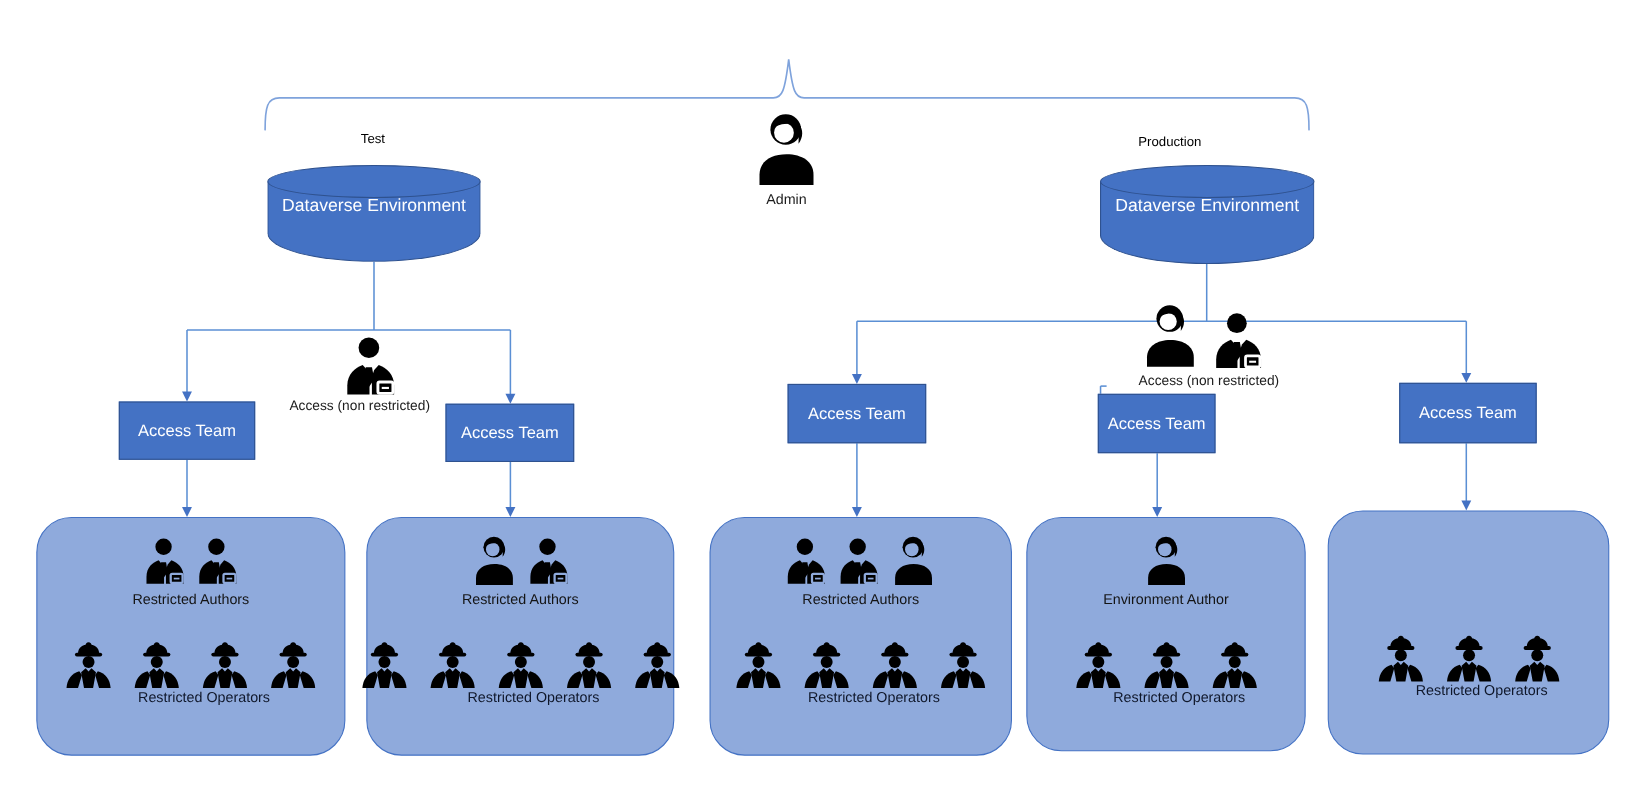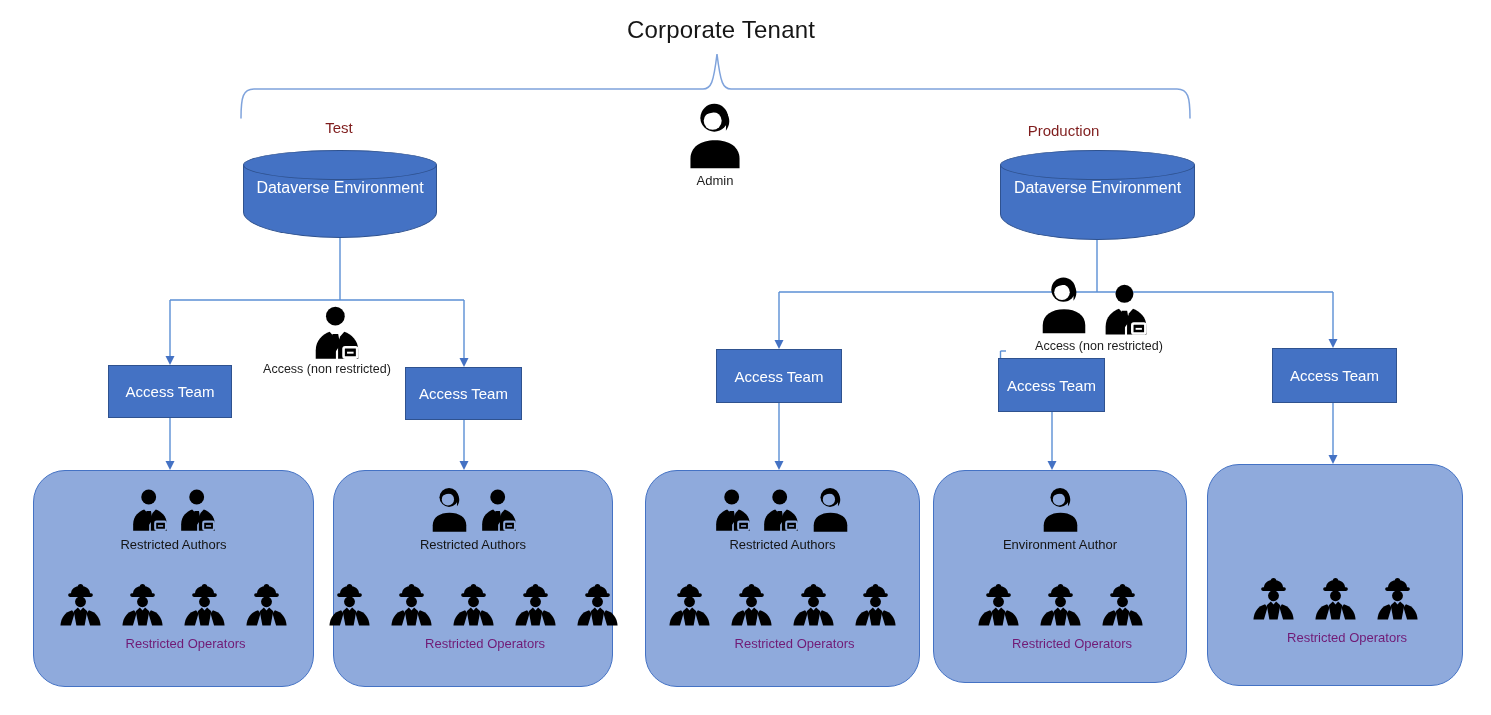--- a/index.html
+++ b/index.html
@@ -6,21 +6,21 @@
   .stage{position:relative;width:1491px;height:715px;background:#fff;overflow:hidden;
          font-family:"Liberation Sans",sans-serif;color:#1c1c1c;}
   .abs{position:absolute;}
   .ctr{text-align:center;}
 
   
   svg.wires{position:absolute;left:0;top:0;width:1491px;height:715px;pointer-events:none;}
 
   
   .diagram-title{font-size:24px;color:#161616;letter-spacing:.2px;}
-  .env-name{font-size:15px;color:#7f1d1d;}
+  .env-name{font-size:12px;color:#000000;}
   .small-label{font-size:12.5px;color:#1c1c1c;}
 
   
   .cylinder{position:absolute;}
   .cyl-top{position:absolute;left:0;right:0;top:0;height:30px;background:#4472C4;
            border:1.6px solid #2F528F;border-radius:50%;box-sizing:border-box;z-index:2;}
   .cyl-body{position:absolute;left:0;right:0;top:15px;bottom:0;background:#4472C4;
             border:1.6px solid #2F528F;border-top:none;box-sizing:border-box;
             border-radius:0 0 97px 97px / 0 0 26px 26px;z-index:1;}
   .cyl-label{position:absolute;left:0;right:0;top:26px;z-index:3;color:#fff;font-size:16px;
@@ -30,21 +30,21 @@
   .access-team{position:absolute;background:#4472C4;border:1.6px solid #2F528F;box-sizing:border-box;
                display:flex;align-items:center;justify-content:center;color:#fff;font-size:15px;}
 
   
   .team-box{position:absolute;background:#8FAADC;border:1.8px solid #4472C4;border-radius:32px;
             box-sizing:border-box;display:flex;flex-direction:column;align-items:center;
             --icon-bg:#8FAADC;}
   .authors-row{margin-top:14px;height:48px;display:flex;align-items:flex-end;gap:10px;}
   .authors-label{margin-top:4px;font-size:13px;height:16px;color:#141414;}
   .workers-row{margin-top:28px;height:45px;display:flex;align-items:flex-end;gap:17px;}
-  .operators-label{margin-top:10px;font-size:13px;color:#701a75;padding-left:24px;}
+  .operators-label{margin-top:0;font-size:13px;color:#0f172a;padding-left:24px;}
 
   
   .figure{position:absolute;display:flex;align-items:flex-end;gap:13px;--icon-bg:#fff;}
 
   .icon{display:inline-block;}
   .icon svg{width:100%;height:100%;display:block;}
   .authors-row .icon{width:38px;height:46px;}
   .authors-row .icon.female-author{width:41px;height:47px;}
   .workers-row .icon{width:45px;height:44px;}
   .admin-figure .icon{width:60px;height:67px;}
@@ -86,21 +86,20 @@
       <polygon points="165.5,461 174.5,461 170,470"></polygon>
       <polygon points="459.5,461 468.5,461 464,470"></polygon>
       <polygon points="774.5,340 783.5,340 779,349"></polygon>
       <polygon points="1328.5,339 1337.5,339 1333,348"></polygon>
       <polygon points="774.5,461 783.5,461 779,470"></polygon>
       <polygon points="1047.5,461 1056.5,461 1052,470"></polygon>
       <polygon points="1328.5,455 1337.5,455 1333,464"></polygon>
     </g>
   </svg>
 
-  <div class="abs ctr diagram-title" style="left:561px;top:16px;width:320px;">Corporate Tenant</div>
 
   <div class="figure admin-figure" style="left:685px;top:102px;">
       <span class="icon female-author">
         <svg viewBox="0 0 44 48" xmlns="http://www.w3.org/2000/svg">
     <g fill="#000">
       <circle cx="21.5" cy="11" r="10.2"></circle>
       <circle cx="20.3" cy="13.2" r="6.6" fill="var(--icon-bg,#fff)"></circle>
       <path d="M11.5,12 C11,4 29,1.5 31.8,10 C27.5,6.5 20,6.5 16,8.5 C13.5,9.7 12.2,10.8 11.5,12 Z"></path>
       <path d="M30.2,7.5 C33.4,10.8 33.2,16.5 30,20.5 C30.2,16 30.1,11.5 30.2,7.5 Z"></path>
       <path d="M4,48 V41 C4,32.5 11.5,27.5 22,27.5 C32.5,27.5 40,32.5 40,41 V48 Z"></path>

